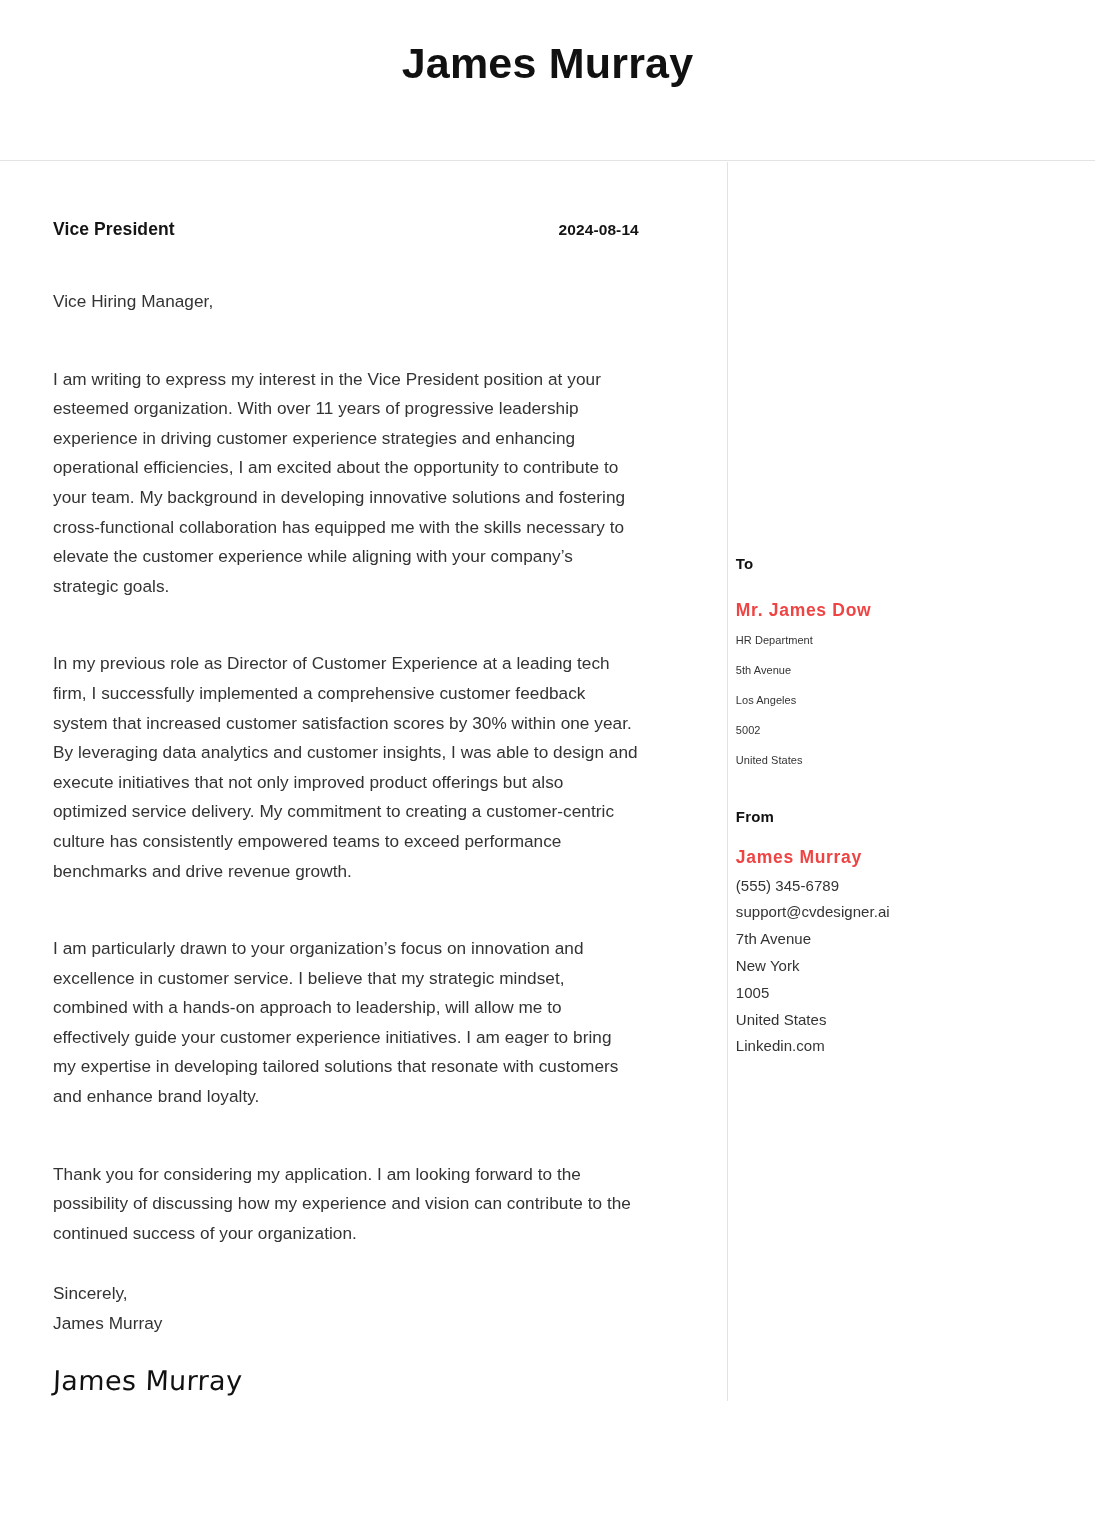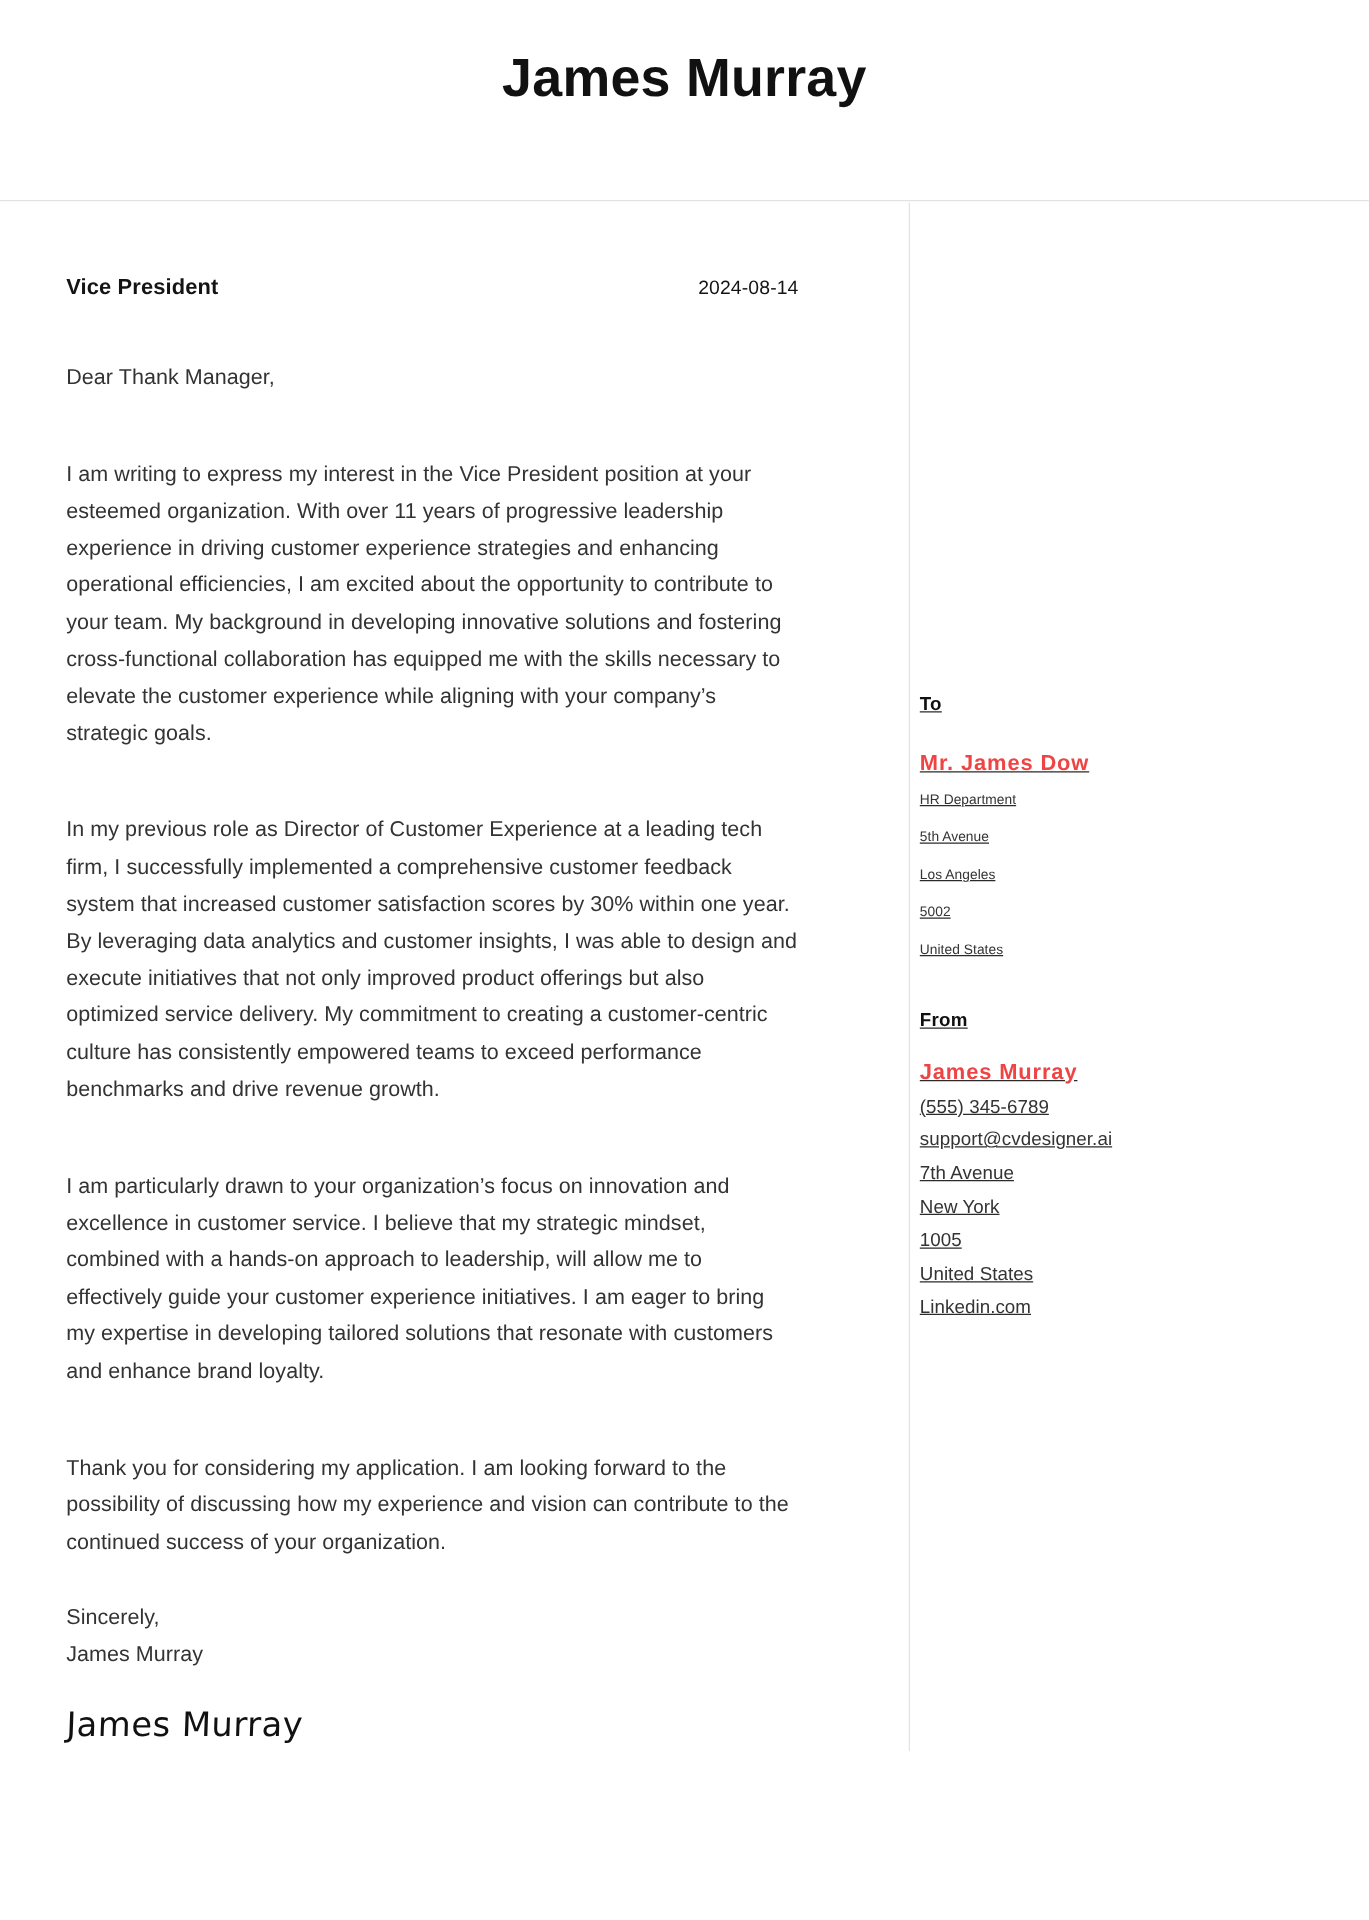--- a/index.html
+++ b/index.html
@@ -71,39 +71,38 @@
   .col-main {
     width: 727px;
     box-sizing: border-box;
     padding: 58px 41px 0 53px;
   }
 
   .col-side {
     width: 442px;
     box-sizing: border-box;
     padding: 58px 26px 0 56px;
-    text-decoration: underline;
   }
 
   
   .letter-meta {
     display: flex;
     align-items: baseline;
     justify-content: space-between;
     margin-bottom: 47px;
   }
   .job-title {
     font-size: 17.5px;
     font-weight: 700;
     color: #141414;
     letter-spacing: 0.1px;
   }
   .letter-date {
     font-size: 15.5px;
-    font-weight: 400;
+    font-weight: 700;
     color: #141414;
     letter-spacing: 0.1px;
   }
 
   .salutation,
   .letter-para,
   .closing-line {
     font-size: 17.2px;
     line-height: 29.6px;
     color: #333333;
@@ -186,21 +185,21 @@
   <div class="columns">
     <div class="col-divider"></div>
 
     <div class="col-main">
 
       <div class="letter-meta">
         <span class="job-title">Vice President</span>
         <span class="letter-date">2024-08-14</span>
       </div>
 
-      <p class="salutation">Dear Thank Manager,</p>
+      <p class="salutation">Vice Hiring Manager,</p>
 
       <p class="letter-para">I am writing to express my interest in the Vice President position at your esteemed organization. With over 11 years of progressive leadership experience in driving customer experience strategies and enhancing operational efficiencies, I am excited about the opportunity to contribute to your team. My background in developing innovative solutions and fostering cross-functional collaboration has equipped me with the skills necessary to elevate the customer experience while aligning with your company’s strategic goals.</p>
       <p class="letter-para">In my previous role as Director of Customer Experience at a leading tech firm, I successfully implemented a comprehensive customer feedback system that increased customer satisfaction scores by 30% within one year. By leveraging data analytics and customer insights, I was able to design and execute initiatives that not only improved product offerings but also optimized service delivery. My commitment to creating a customer-centric culture has consistently empowered teams to exceed performance benchmarks and drive revenue growth.</p>
       <p class="letter-para">I am particularly drawn to your organization’s focus on innovation and excellence in customer service. I believe that my strategic mindset, combined with a hands-on approach to leadership, will allow me to effectively guide your customer experience initiatives. I am eager to bring my expertise in developing tailored solutions that resonate with customers and enhance brand loyalty.</p>
       <p class="letter-para">Thank you for considering my application. I am looking forward to the possibility of discussing how my experience and vision can contribute to the continued success of your organization.</p>
 
       <div class="closing-block">
         <span class="closing-line">Sincerely,</span>
         <span class="closing-line">James Murray</span>
       </div>

